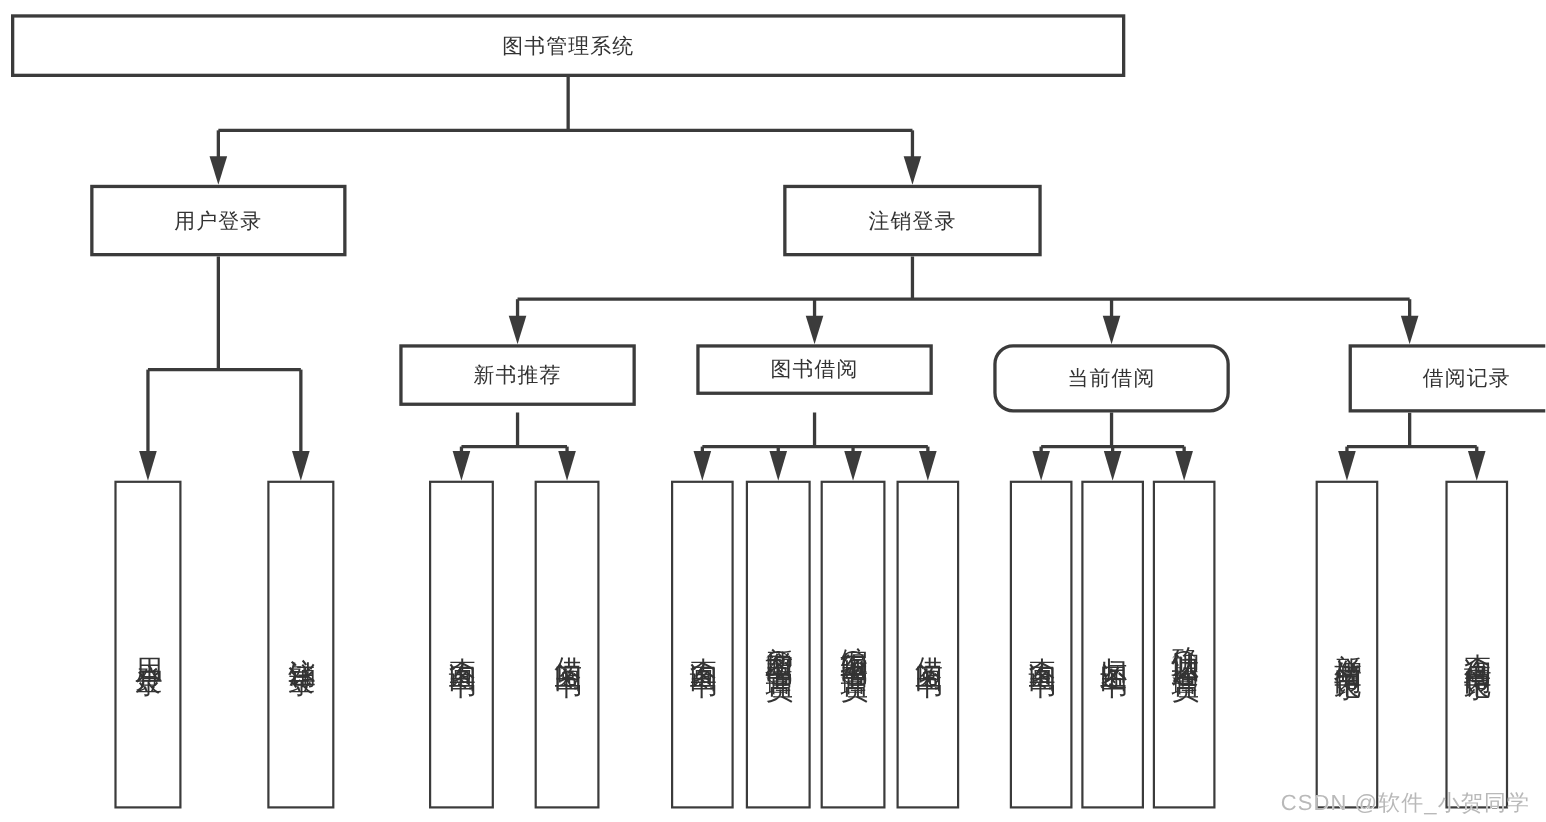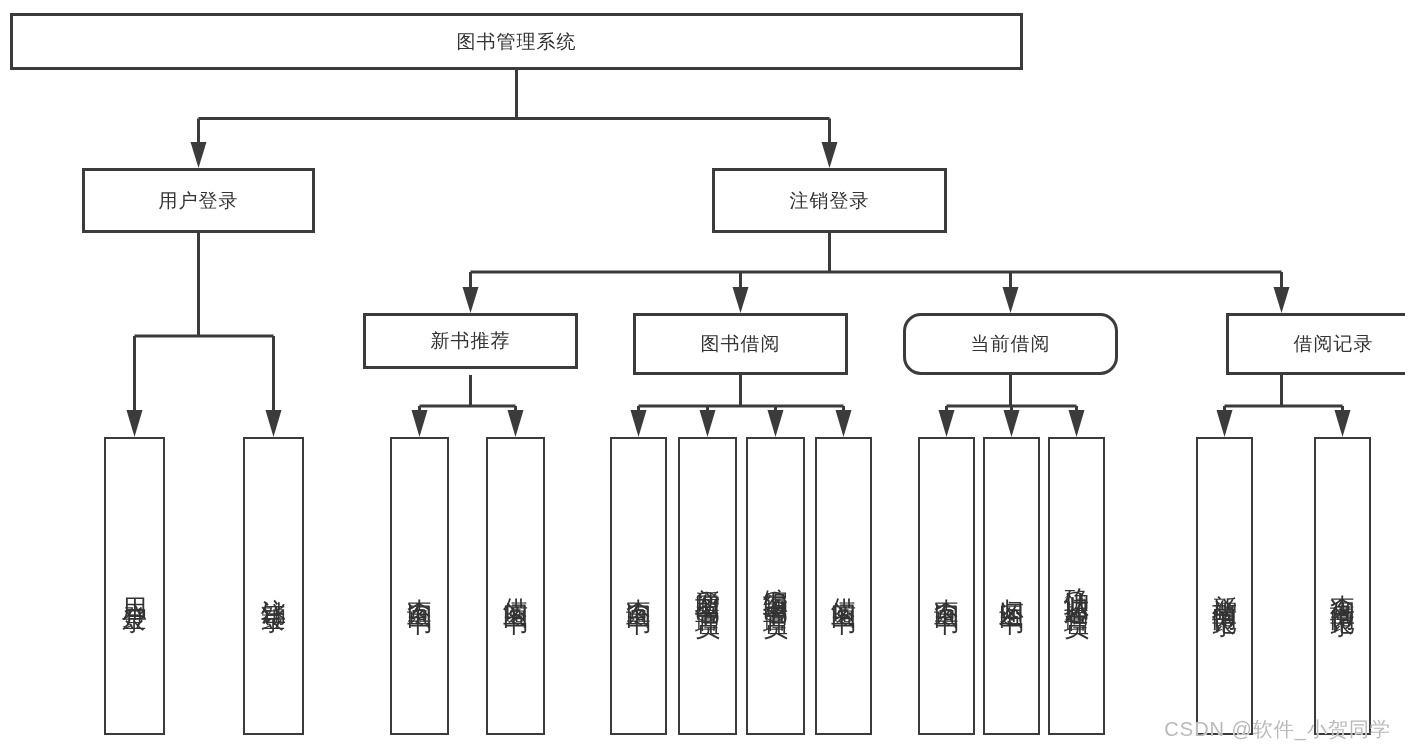--- a/index.html
+++ b/index.html
@@ -147,21 +147,21 @@
       <polygon points="1334.5,410 1350.5,410 1342.5,437"></polygon>
     </g>
   </svg>
 
   <div class="node h" style="left:10px; top:13px; width:1013px; height:57px;">图书管理系统</div>
 
   <div class="node h" style="left:82px; top:168px; width:233px; height:65px;">用户登录</div>
   <div class="node h" style="left:712px; top:168px; width:235px; height:65px;">注销登录</div>
 
   <div class="node h" style="left:363px; top:313px; width:215px; height:56px;">新书推荐</div>
-  <div class="node h" style="left:633px; top:313px; width:215px; height:62px;">图书借阅</div>
+  <div class="node h" style="left:633px; top:313px; width:215px; height:46px;">图书借阅</div>
   <div class="node h" style="left:903px; top:313px; width:215px; height:62px;border-radius:18px;">当前借阅</div>
   <div class="node h" style="left:1226px; top:313px; width:215px; height:62px;">借阅记录</div>
 
   <div class="node v" style="left:104px; top:437px; width:61px; height:298px;">用户登录</div>
   <div class="node v" style="left:243px; top:437px; width:61px; height:298px;">注销登录</div>
 
   <div class="node v" style="left:390px; top:437px; width:59px; height:298px;">查询图书</div>
   <div class="node v" style="left:486px; top:437px; width:59px; height:298px;">借阅图书</div>
 
   <div class="node v" style="left:610px; top:437px; width:57px; height:298px;">查询图书</div>

